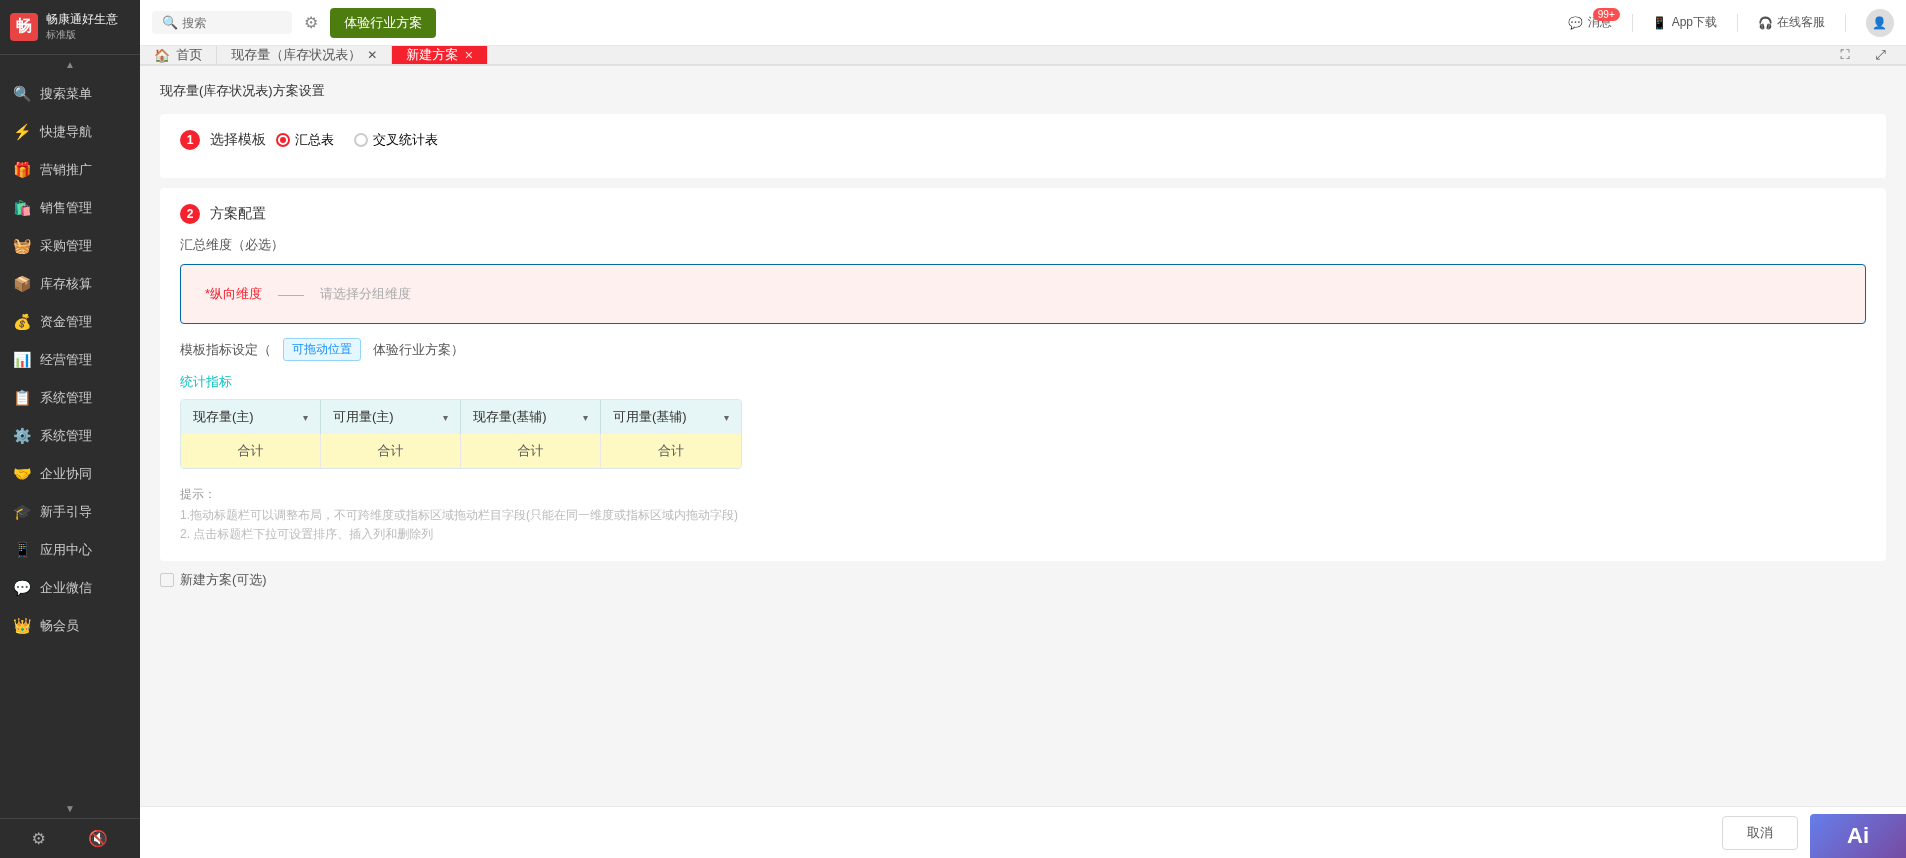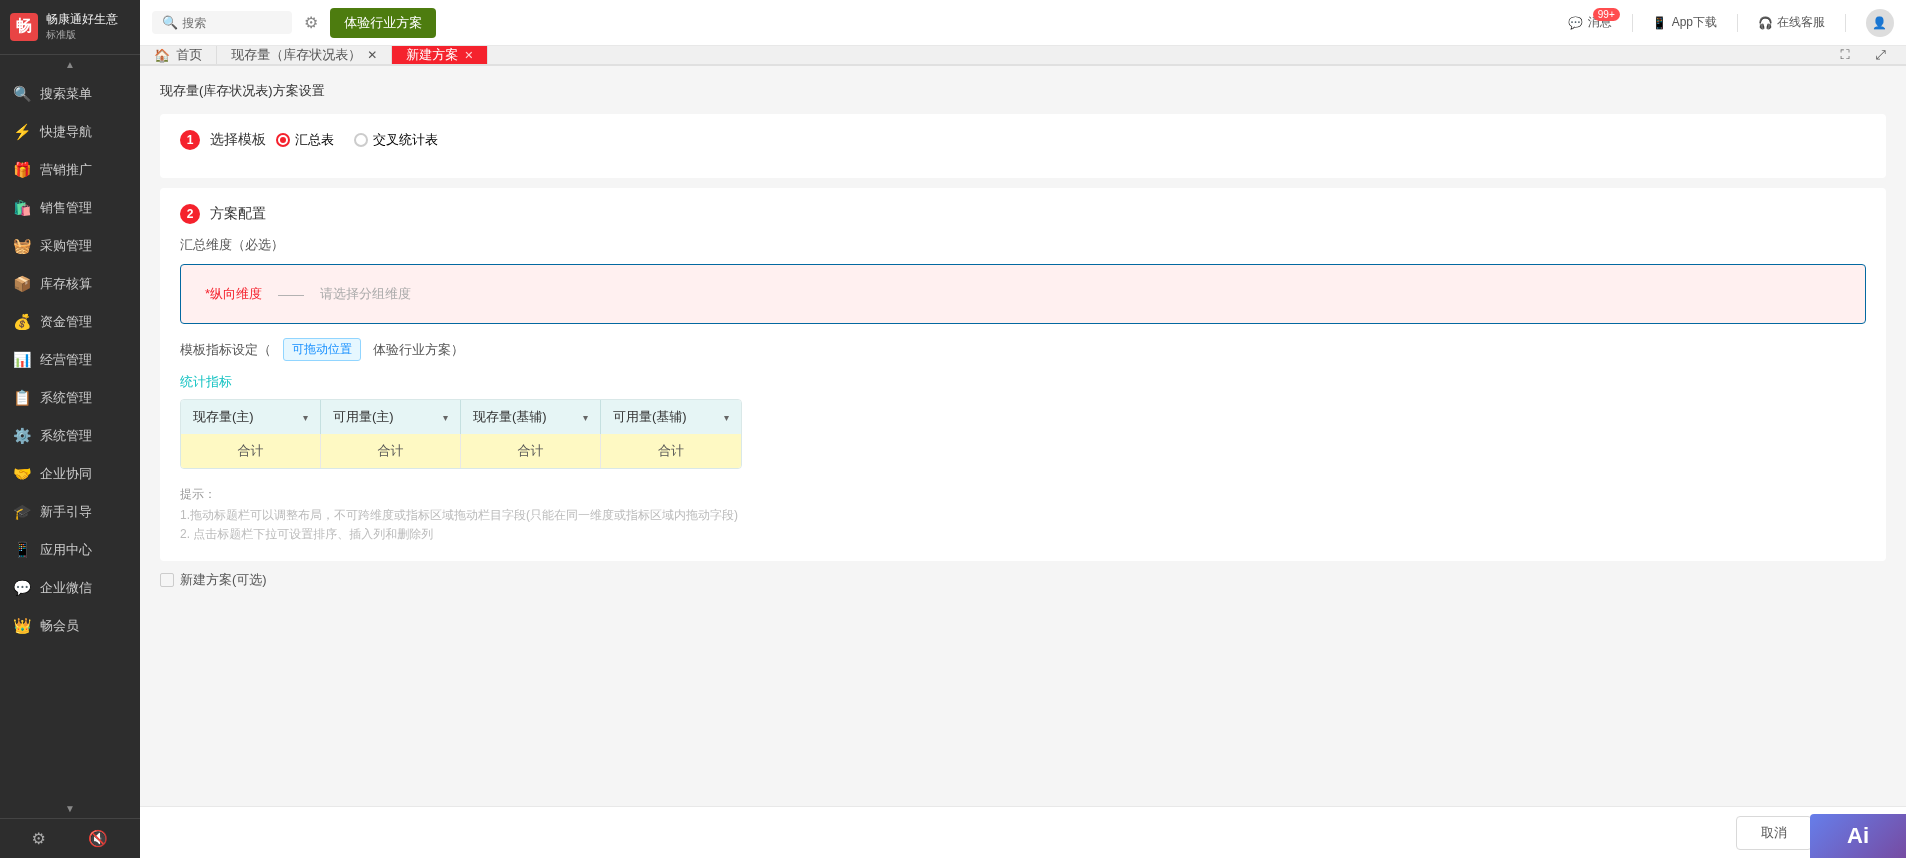--- a/index.html
+++ b/index.html
@@ -267,21 +267,21 @@
 
     
     .bottom-bar {
       background: white;
       border-top: 1px solid #e8e8e8;
       height: 52px;
       display: flex;
       align-items: center;
       justify-content: flex-end;
       padding: 0 20px;
-      gap: 0;
+      gap: 14px;
     }
     .btn-cancel {
       border: 1px solid #d9d9d9;
       background: white;
       color: #555;
       padding: 7px 24px;
       border-radius: 4px;
       cursor: pointer;
       font-size: 13px;
     }

